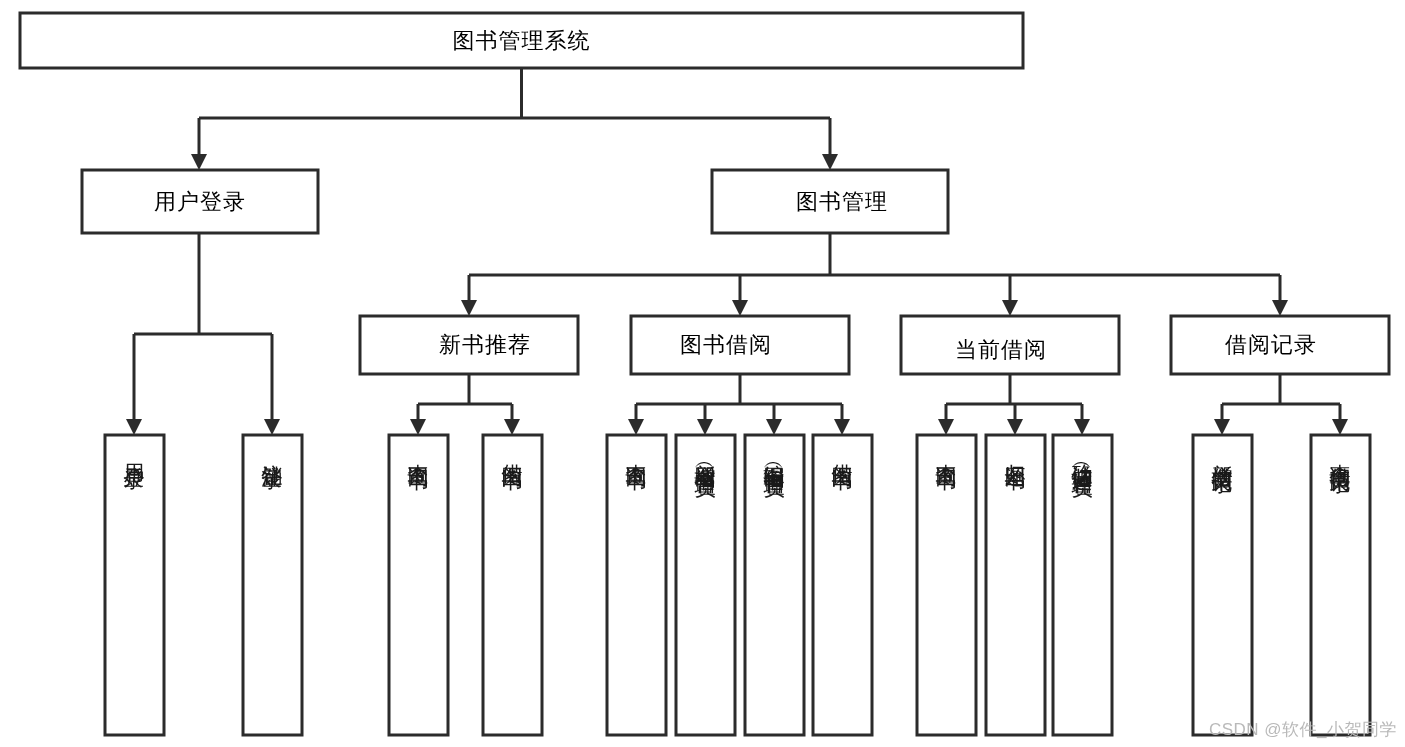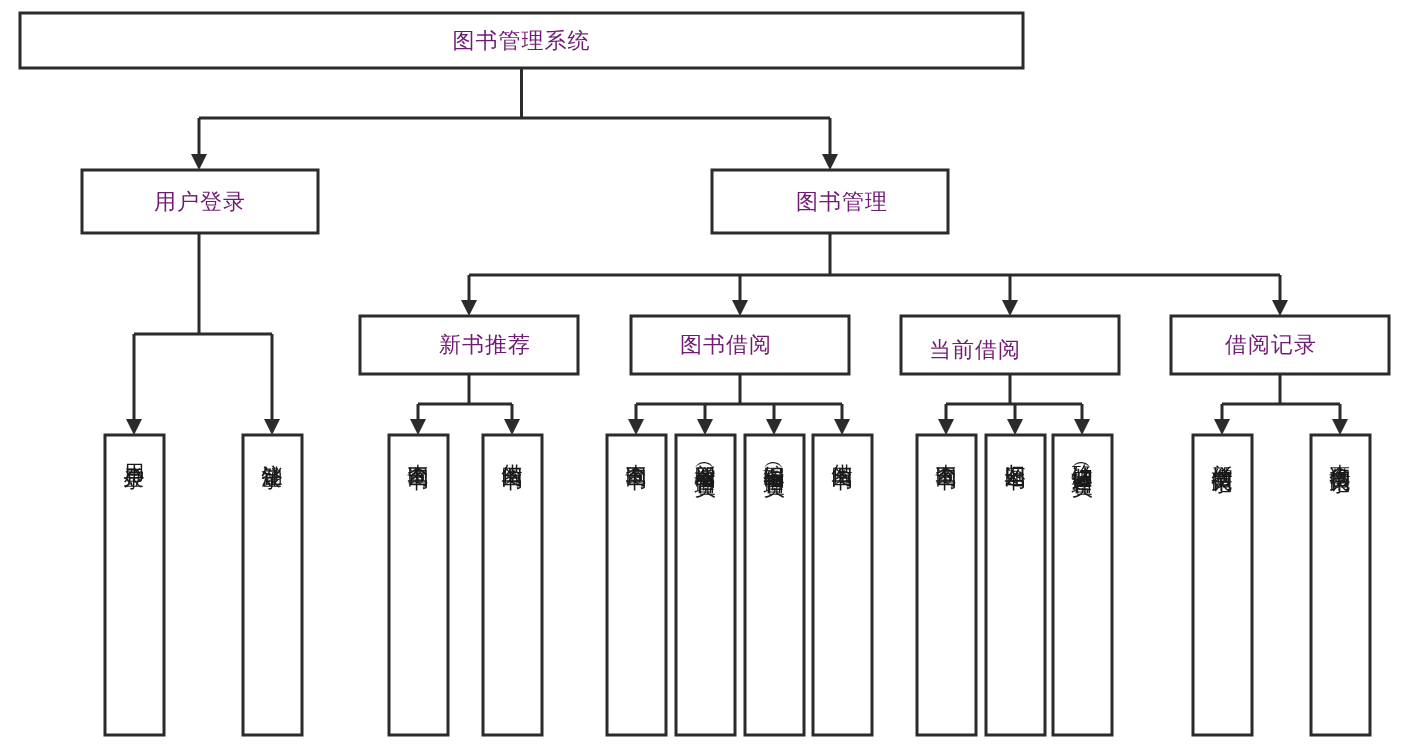--- a/index.html
+++ b/index.html
@@ -61,21 +61,21 @@
   .hlabel-wrap {
     position: absolute;
     display: flex;
     align-items: center;
     justify-content: center;
     pointer-events: none;
   }
   .hlabel {
     font-family: "Liberation Sans", "DejaVu Sans", sans-serif;
     font-size: 22px;
-    color: #701a75;
+    color: #000000;
     letter-spacing: 1px;
     white-space: nowrap;
   }
   #watermark {
     position: absolute;
     right: 8px;
     bottom: 6px;
     font-family: "Liberation Sans", "DejaVu Sans", sans-serif;
     font-size: 17px;
     color: #b9b9b9;
@@ -179,21 +179,21 @@
       </div>
       <div class="hlabel-wrap" style="left: 712px; top: 170px; width: 260px; height: 63px;">
         <span class="hlabel">图书管理</span>
       </div>
       <div class="hlabel-wrap" style="left: 360px; top: 316px; width: 250px; height: 58px;">
         <span class="hlabel">新书推荐</span>
       </div>
       <div class="hlabel-wrap" style="left: 631px; top: 316px; width: 190px; height: 58px;">
         <span class="hlabel">图书借阅</span>
       </div>
-      <div class="hlabel-wrap" style="left: 866px; top: 316px; width: 218px; height: 68px; border-radius: 22px;">
+      <div class="hlabel-wrap" style="left: 892px; top: 316px; width: 218px; height: 68px; border-radius: 22px;">
         <span class="hlabel">当前借阅</span>
       </div>
       <div class="hlabel-wrap" style="left: 1171px; top: 316px; width: 200px; height: 58px;">
         <span class="hlabel">借阅记录</span>
       </div>
       <div class="vlabel-wrap" style="left: 105px; top: 447px; width: 59px; height: 276px;">
         <span class="vlabel">用户登录</span>
       </div>
       <div class="vlabel-wrap" style="left: 243px; top: 447px; width: 59px; height: 276px;">
         <span class="vlabel">注销登录</span>
@@ -226,14 +226,15 @@
         <span class="vlabel">确认归还（管理员）</span>
       </div>
       <div class="vlabel-wrap" style="left: 1193px; top: 447px; width: 59px; height: 276px;">
         <span class="vlabel">新增借阅记录</span>
       </div>
       <div class="vlabel-wrap" style="left: 1311px; top: 447px; width: 59px; height: 276px;">
         <span class="vlabel">查询借阅记录</span>
       </div>
     </div>
 
+  <div id="watermark">CSDN @软件_小贺同学</div>
 
 </div>
 
 </body></html>

